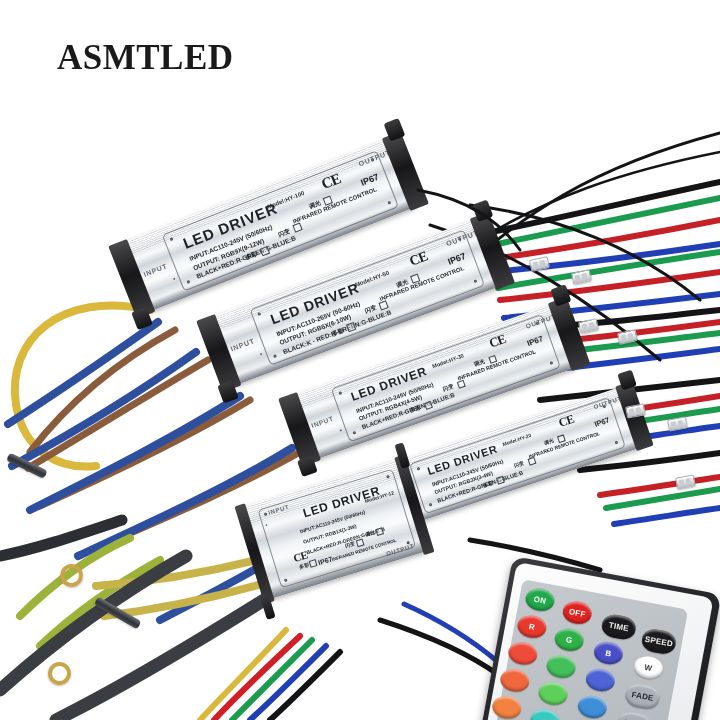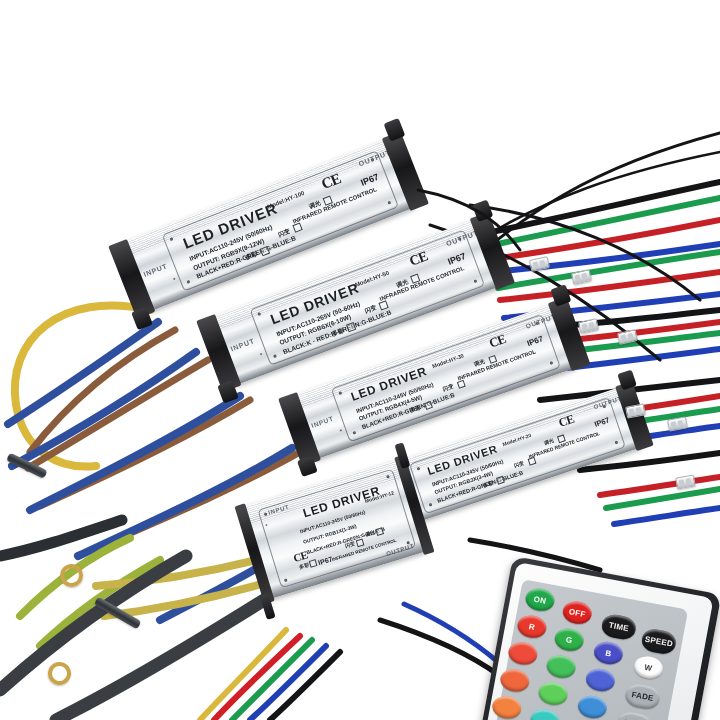--- a/index.html
+++ b/index.html
@@ -138,20 +138,21 @@
     background:linear-gradient(180deg,#6d7278,#2e3236 55%,#4a4e53);
     transform-origin:0 50%;
     box-shadow:0 1px 2px rgba(0,0,0,.22);
   }
 </style>
 </head>
 <body>
 
 <div id="stage">
 
+  <div id="brand">ASMTLED</div>
 
   <svg class="wirelayer" viewBox="0 0 720 720">
     <g fill="none" stroke-linecap="round">
 
       <path d="M430 300 C 520 210, 600 165, 720 133" stroke="#141416" stroke-width="3"></path>
       <path d="M455 255 C 545 195, 630 170, 720 152" stroke="#141416" stroke-width="2.5"></path>
 
       <path d="M470 262 C 560 250, 640 236, 720 220" stroke="#c62027" stroke-width="6"></path>
       <path d="M500 300 C 580 292, 650 282, 720 272" stroke="#c62027" stroke-width="6"></path>
       <path d="M520 345 C 600 338, 660 330, 720 322" stroke="#c62027" stroke-width="6"></path>

